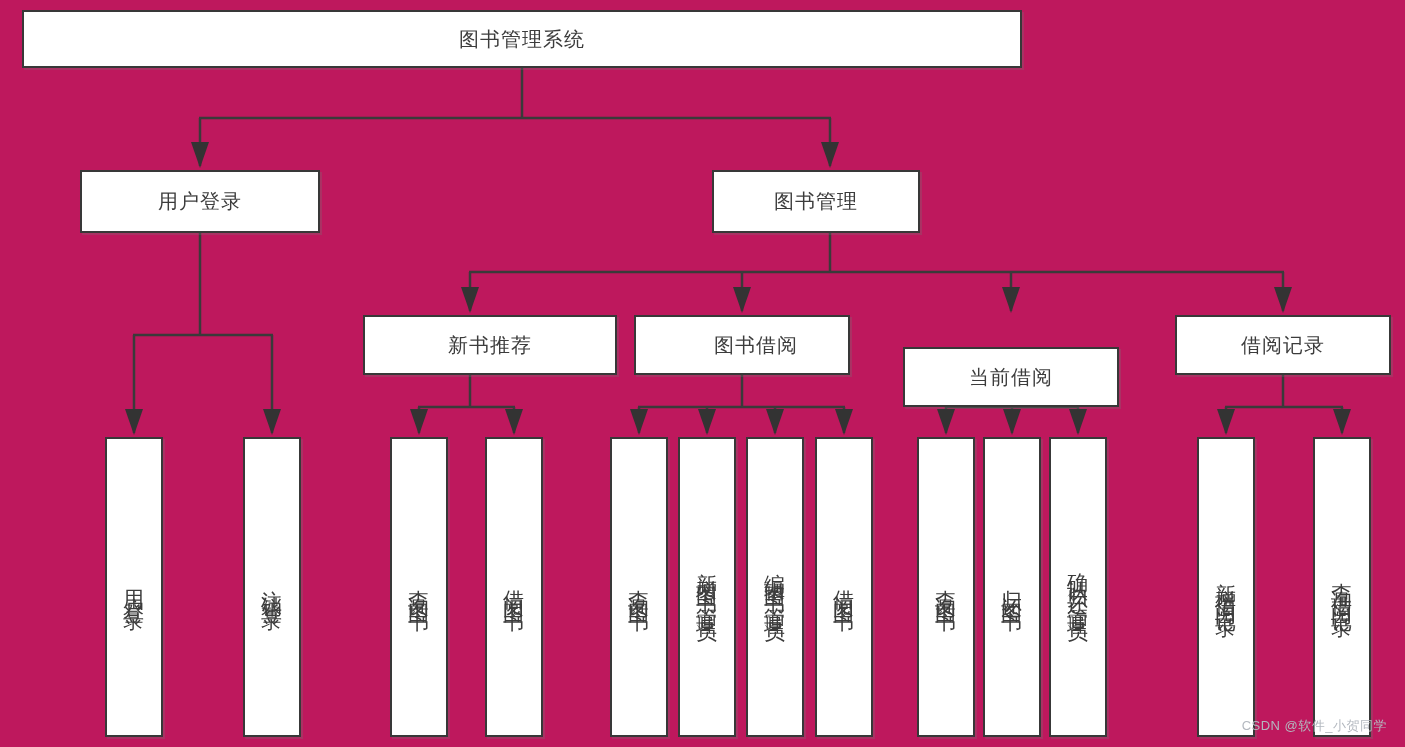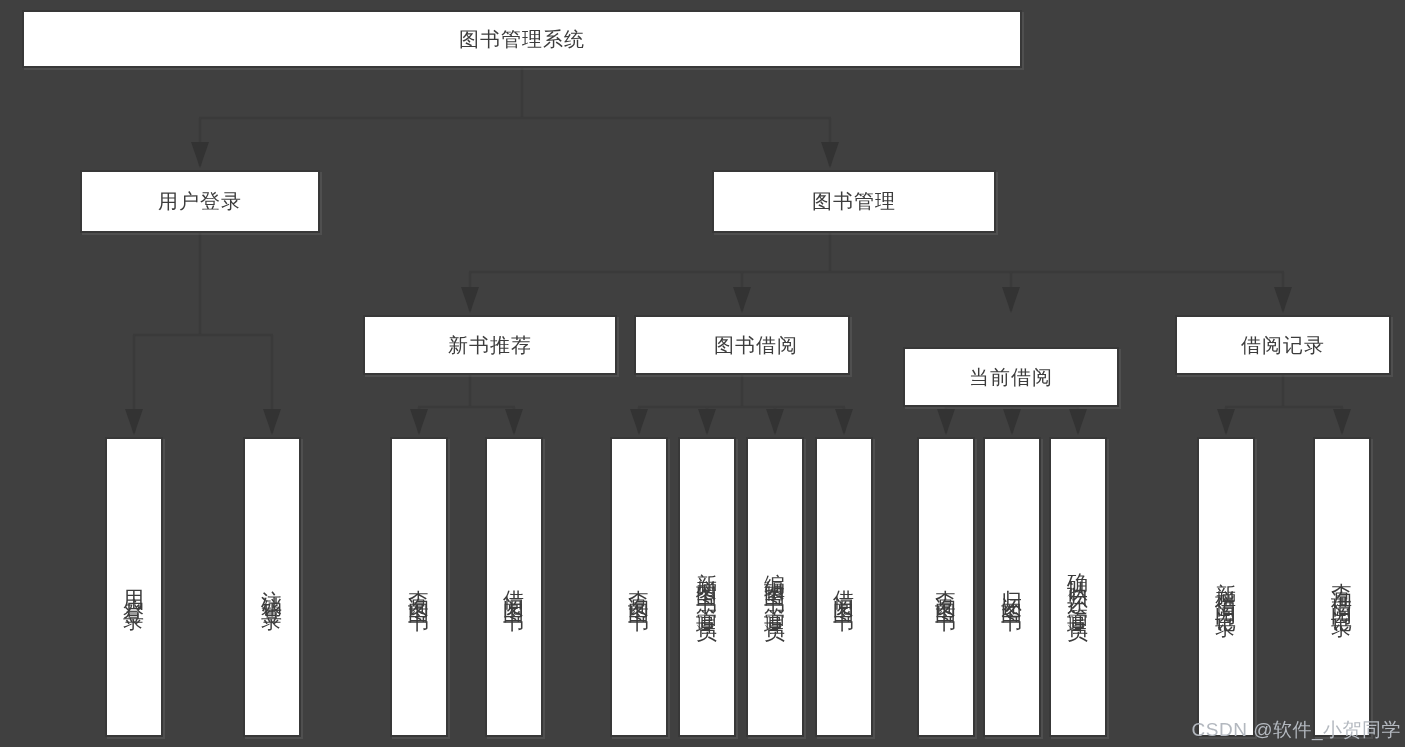--- a/index.html
+++ b/index.html
@@ -1,20 +1,20 @@
 <!DOCTYPE html>
 <html><head>
 <meta charset="utf-8">
 <style>
   html, body { margin: 0; padding: 0; background: #ffffff; }
   .canvas {
     position: relative;
     width: 1405px;
     height: 747px;
-    background: #404040;
+    background: #be185d;
     font-family: "Liberation Sans", "DejaVu Sans", sans-serif;
     overflow: hidden;
   }
   .connector-svg {
     position: absolute;
     left: 0; top: 0;
     width: 1405px; height: 747px;
     z-index: 1;
   }
   .box {
@@ -42,22 +42,22 @@
   .leaf .vlbl {
     writing-mode: vertical-rl;
     text-orientation: mixed;
     font-size: 21px;
     letter-spacing: 7px;
     line-height: 1;
   }
   .watermark {
     position: absolute;
     top: 717px;
-    right: 4px;
-    font-size: 19px;
+    right: 18px;
+    font-size: 13px;
     color: #b3b8bf;
     letter-spacing: 0.5px;
     z-index: 3;
     white-space: nowrap;
   }
 </style>
 </head>
 <body>
 
 <div class="canvas">
@@ -112,21 +112,21 @@
     </g>
   </svg>
 
   <div class="box" style="left:22px; top:10px; width:1000px; height:58px;">
     <span class="lbl">图书管理系统</span>
   </div>
 
   <div class="box" style="left:80px; top:170px; width:240px; height:63px;">
     <span class="lbl">用户登录</span>
   </div>
-  <div class="box" style="left:712px; top:170px; width:284px; height:63px;">
+  <div class="box" style="left:712px; top:170px; width:208px; height:63px;">
     <span class="lbl">图书管理</span>
   </div>
 
   <div class="box" style="left:363px; top:315px; width:254px; height:60px;">
     <span class="lbl">新书推荐</span>
   </div>
   <div class="box" style="left:634px; top:315px; width:216px; height:60px;padding-left:28px;">
     <span class="lbl">图书借阅</span>
   </div>
   <div class="box" style="left:903px; top:315px; width:216px; height:60px;margin-top:32px;">

